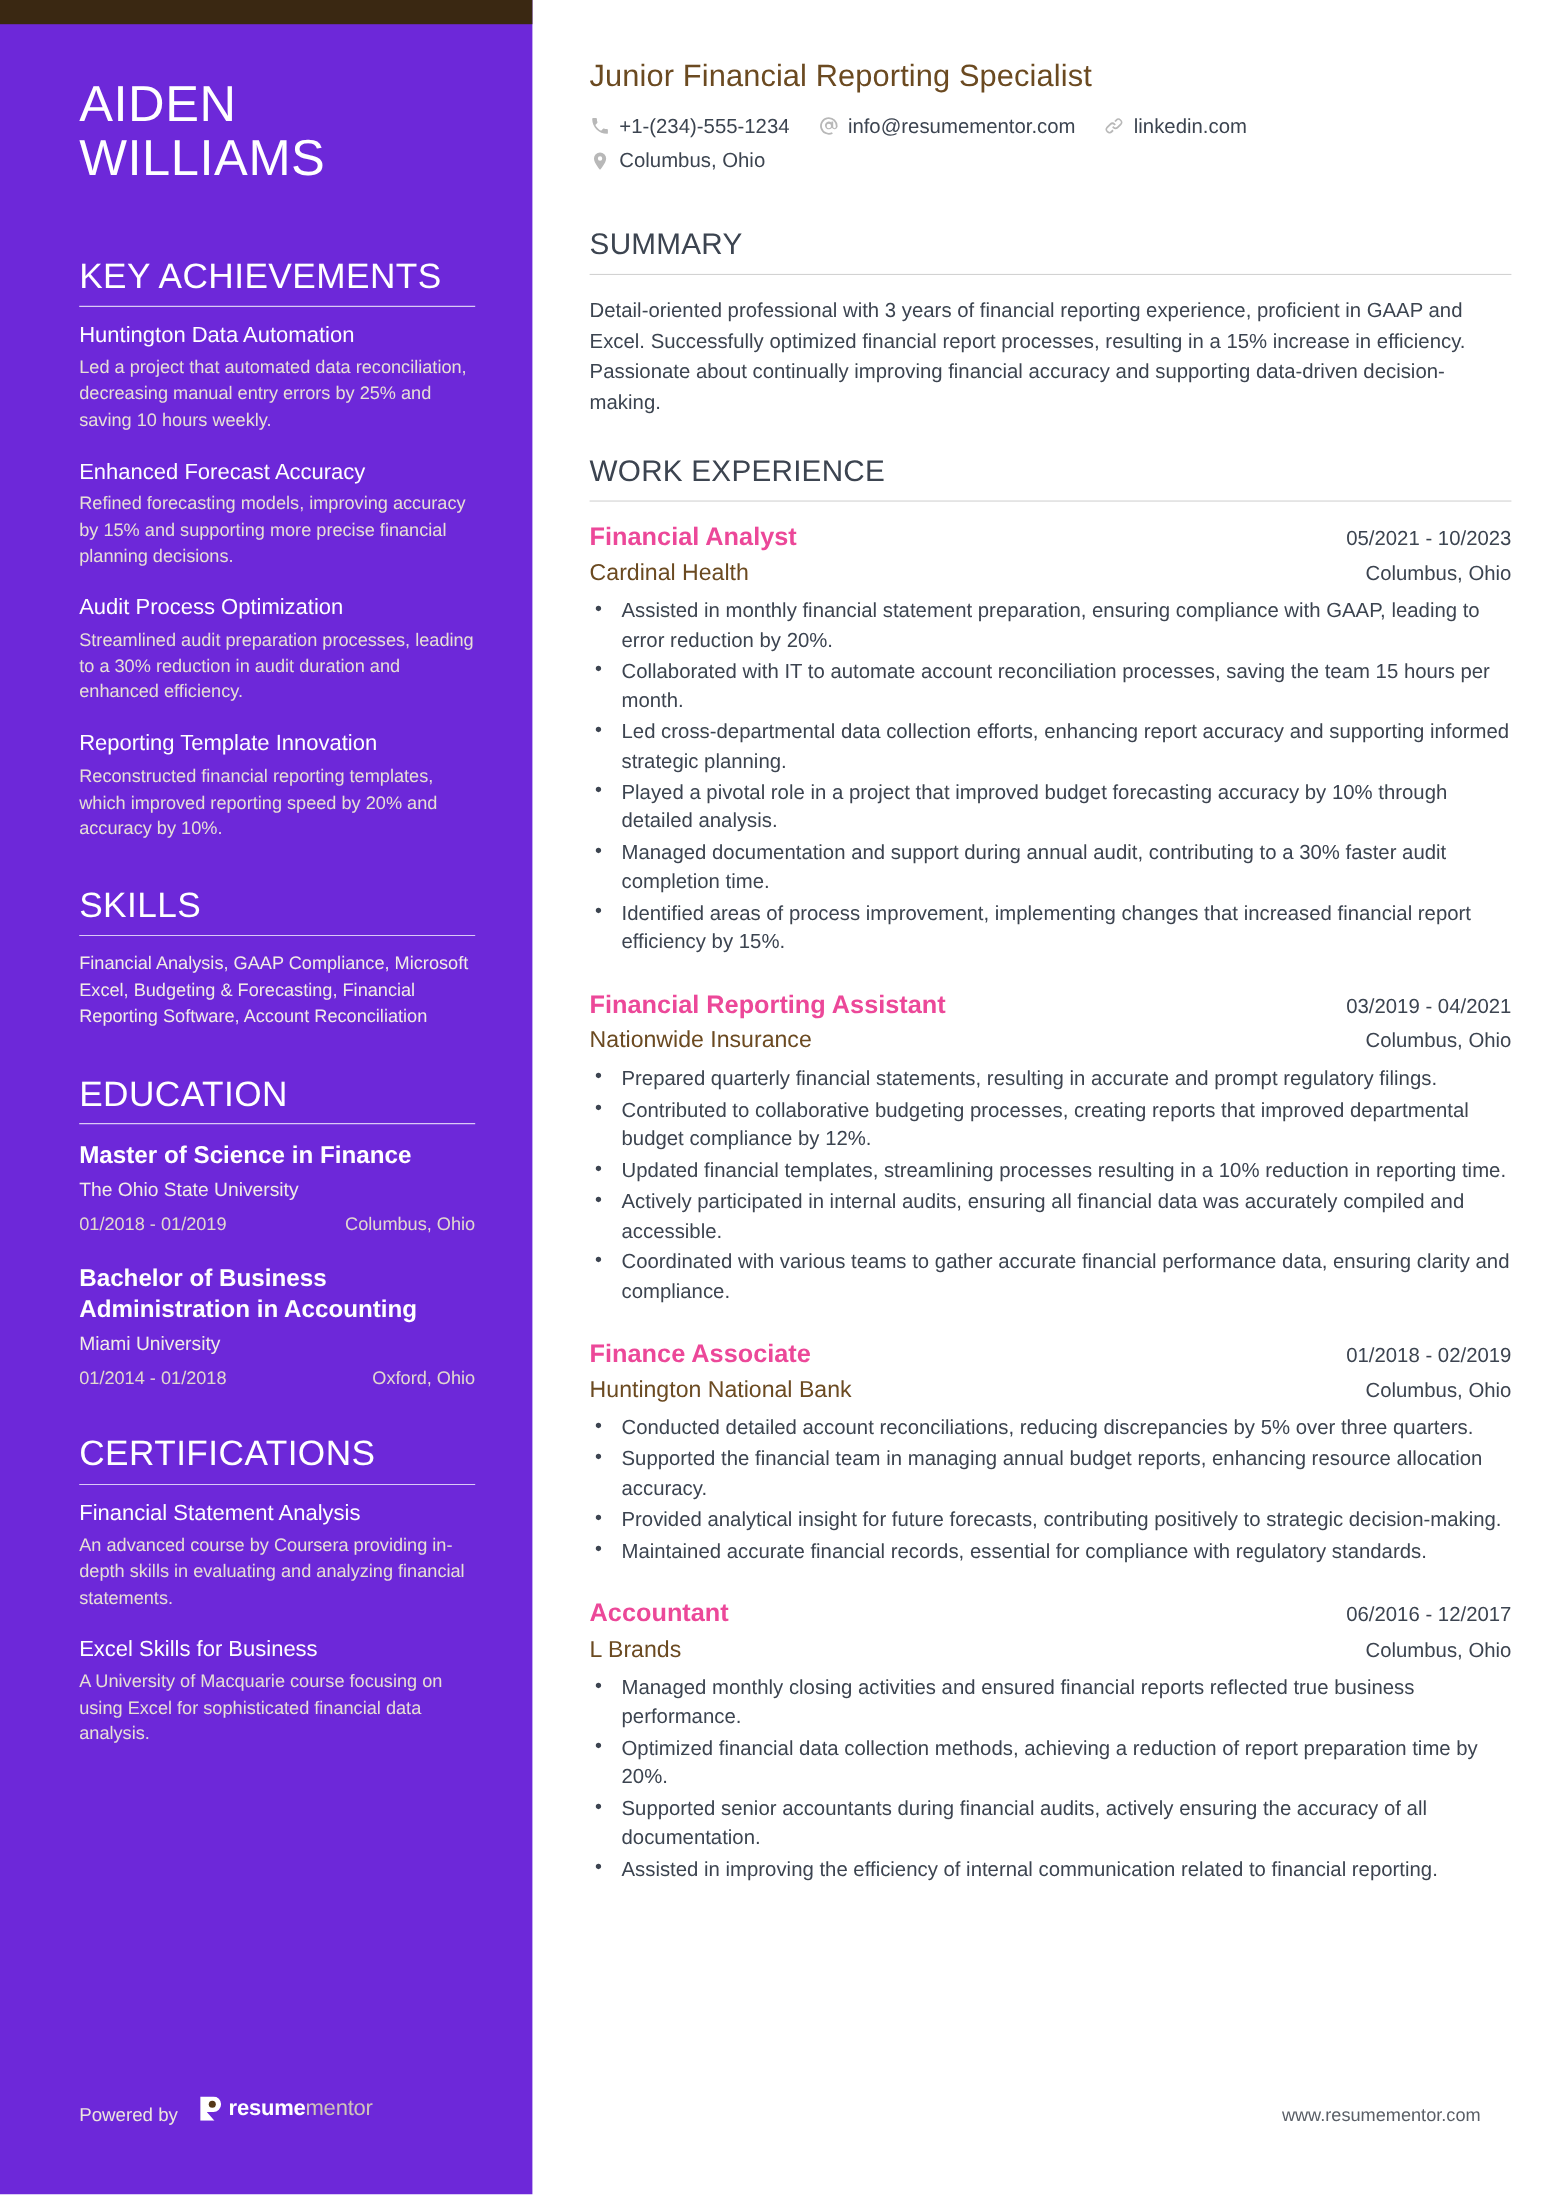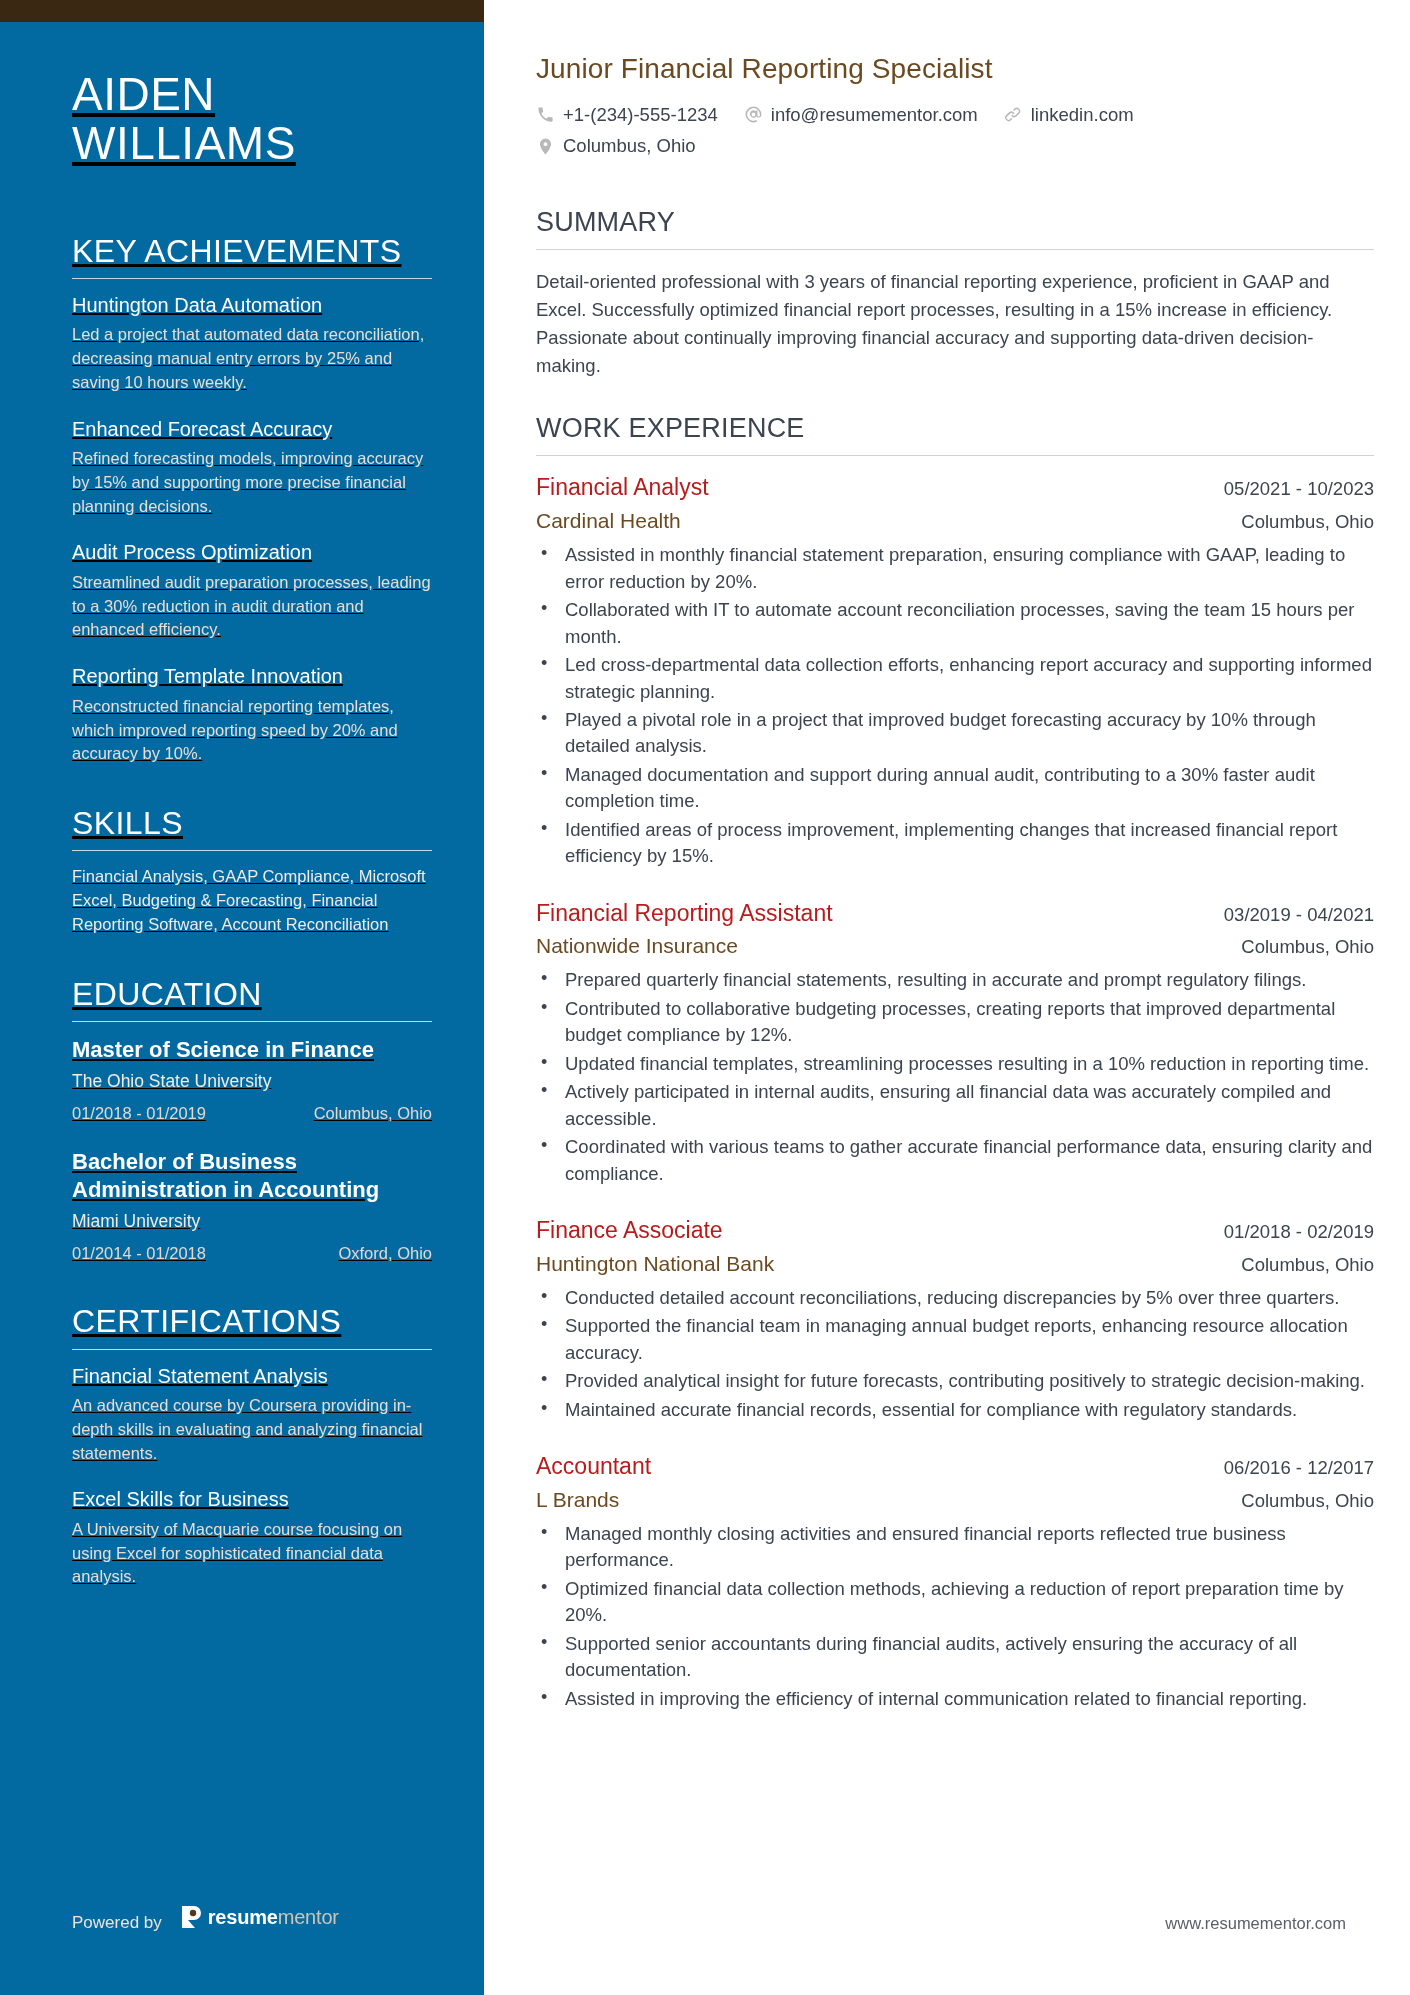--- a/index.html
+++ b/index.html
@@ -14,24 +14,23 @@
     width: 1410px;
     min-height: 1995px;
     display: flex;
     background: #ffffff;
   }
 
   
   .sidebar {
     width: 484px;
     flex: 0 0 484px;
-    background: #0369a1;
+    background: #6d28d9;
     position: relative;
     padding: 0 0 40px 0;
-    text-decoration: underline;
   }
   .sidebar-topstrip {
     height: 22px;
     background: #3a2812;
     width: 100%;
   }
   .sidebar-inner { padding: 0 52px 0 72px; }
 
   .name-block { margin-top: 48px; margin-bottom: 66px; }
   .name-line {
@@ -204,23 +203,23 @@
   .exp-item { margin-bottom: 30px; }
   .exp-row1, .exp-row2 {
     display: flex;
     justify-content: space-between;
     align-items: baseline;
     gap: 18px;
   }
   .exp-row1 { margin-bottom: 6px; }
   .exp-row2 { margin-bottom: 9px; }
   .exp-role {
-    color: #b91c1c;
+    color: #ec4899;
     font-size: 23px;
-    font-weight: 400;
+    font-weight: 700;
     line-height: 1.2;
   }
   .exp-dates {
     color: #3c4450;
     font-size: 18.5px;
     line-height: 1.2;
     white-space: nowrap;
   }
   .exp-company {
     color: #6b4a21;

